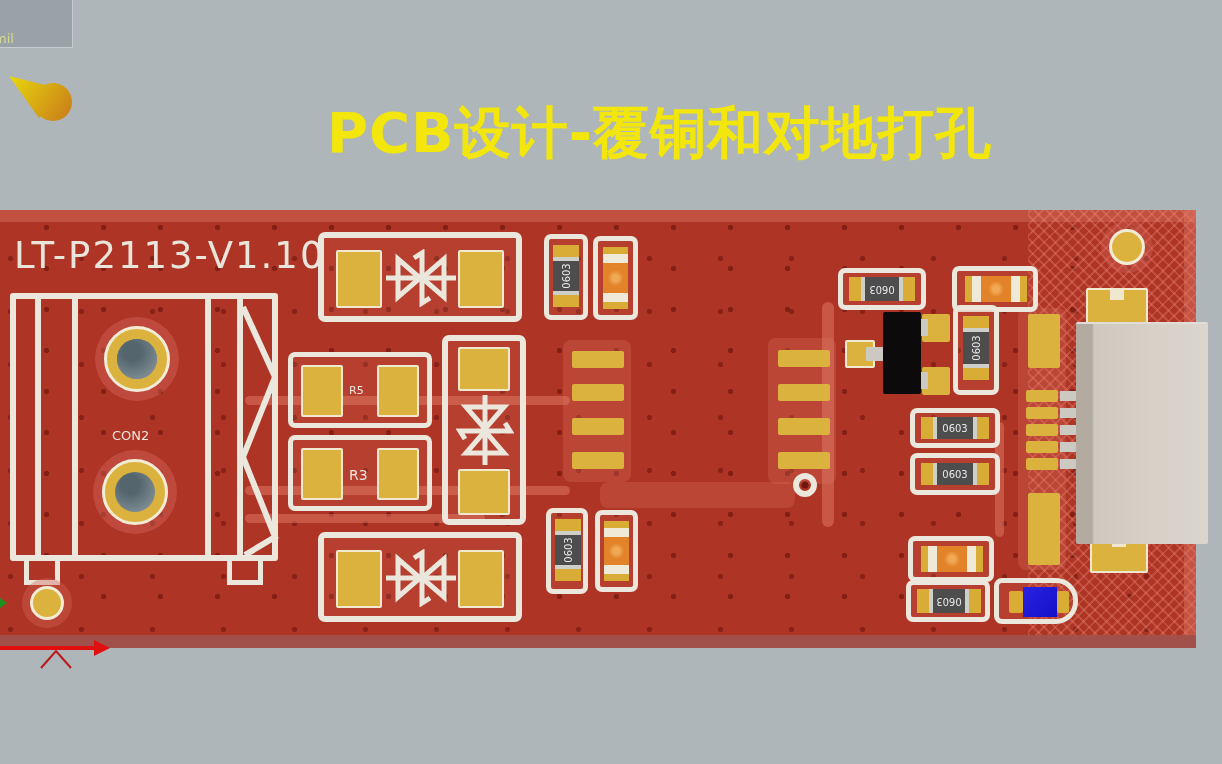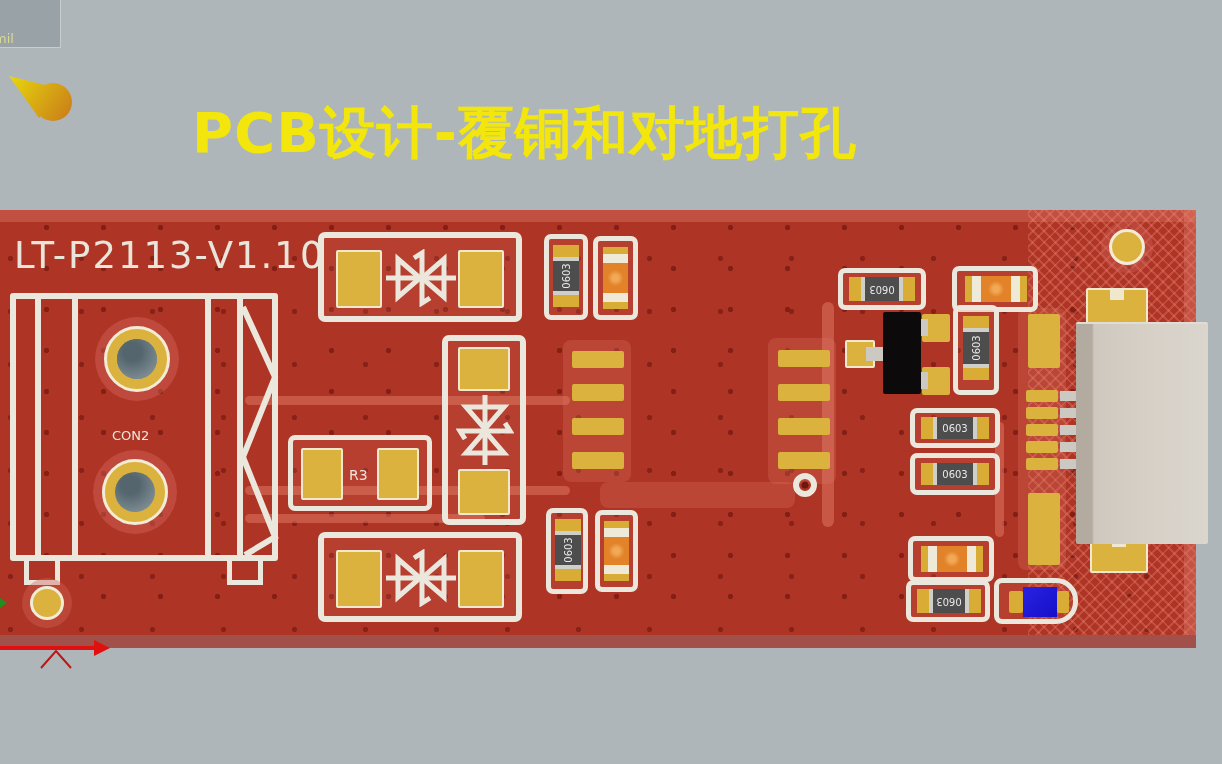--- a/index.html
+++ b/index.html
@@ -4,27 +4,27 @@
 <style>
   html,body{margin:0;padding:0;}
   body{
     width:1222px;height:764px;position:relative;overflow:hidden;
     background:#aeb6ba;
     font-family:"DejaVu Sans","Liberation Sans",sans-serif;
   }
   .abs{position:absolute;box-sizing:border-box;}
 
   
-  .mil-panel{left:0;top:0;width:61px;height:48px;background:#99a2a7;
+  .mil-panel{left:0;top:0;width:73px;height:48px;background:#99a2a7;
     border-right:1px solid #c6cccf;border-bottom:1px solid #c6cccf;overflow:hidden;}
   .mil-panel span{position:absolute;left:-6px;bottom:1px;color:#d7d994;font-size:13px;}
 
   
   .caption{left:192px;top:96px;width:800px;color:#f2e60c;font-size:56px;font-weight:bold;
-    letter-spacing:1px;white-space:nowrap;}
+    letter-spacing:1px;white-space:nowrap;text-align:right;}
 
   
   .board{left:0;top:210px;width:1196px;height:438px;background:#ae3425;}
   .board::before{content:"";position:absolute;left:0;top:14px;right:10px;bottom:16px;
     background-image:
       radial-gradient(circle, #7d1c14 2.4px, rgba(0,0,0,0) 3px),
       radial-gradient(circle, #821f16 2.2px, rgba(0,0,0,0) 3px);
     background-size:57px 41px, 71px 53px;
     background-position:18px 24px, 46px 8px;
     opacity:.85;pointer-events:none;}
@@ -187,20 +187,25 @@
     <div class="abs pad" style="left:12px;top:12px;width:46px;height:58px;"></div>
     <div class="abs pad" style="left:134px;top:12px;width:46px;height:58px;"></div>
     <svg class="abs" style="left:60px;top:11px;" width="74" height="58">
       <line x1="2" y1="29" x2="72" y2="29" stroke="#ebe7dc" stroke-width="5"></line>
       <polygon points="14,10 14,48 36,29" fill="none" stroke="#ebe7dc" stroke-width="5"></polygon>
       <polygon points="60,10 60,48 38,29" fill="none" stroke="#ebe7dc" stroke-width="5"></polygon>
       <polyline points="30,9 38,4 38,54 46,49" fill="none" stroke="#ebe7dc" stroke-width="5"></polyline>
     </svg>
   </div>
 
+  <div class="abs silk" style="left:288px;top:142px;width:144px;height:76px;">
+    <div class="abs pad" style="left:8px;top:8px;width:42px;height:52px;"></div>
+    <div class="abs pad" style="left:84px;top:8px;width:42px;height:52px;"></div>
+    <div class="abs refdes" style="left:56px;top:27px;font-size:11px;">R5</div>
+  </div>
 
   <div class="abs silk" style="left:288px;top:225px;width:144px;height:76px;">
     <div class="abs pad" style="left:8px;top:8px;width:42px;height:52px;"></div>
     <div class="abs pad" style="left:84px;top:8px;width:42px;height:52px;"></div>
     <div class="abs refdes" style="left:56px;top:27px;font-size:14px;">R3</div>
   </div>
 
   <div class="abs silk silk-thick" style="left:442px;top:125px;width:84px;height:190px;">
     <div class="abs pad" style="left:10px;top:6px;width:52px;height:44px;"></div>
     <div class="abs pad" style="left:10px;top:128px;width:52px;height:46px;"></div>

